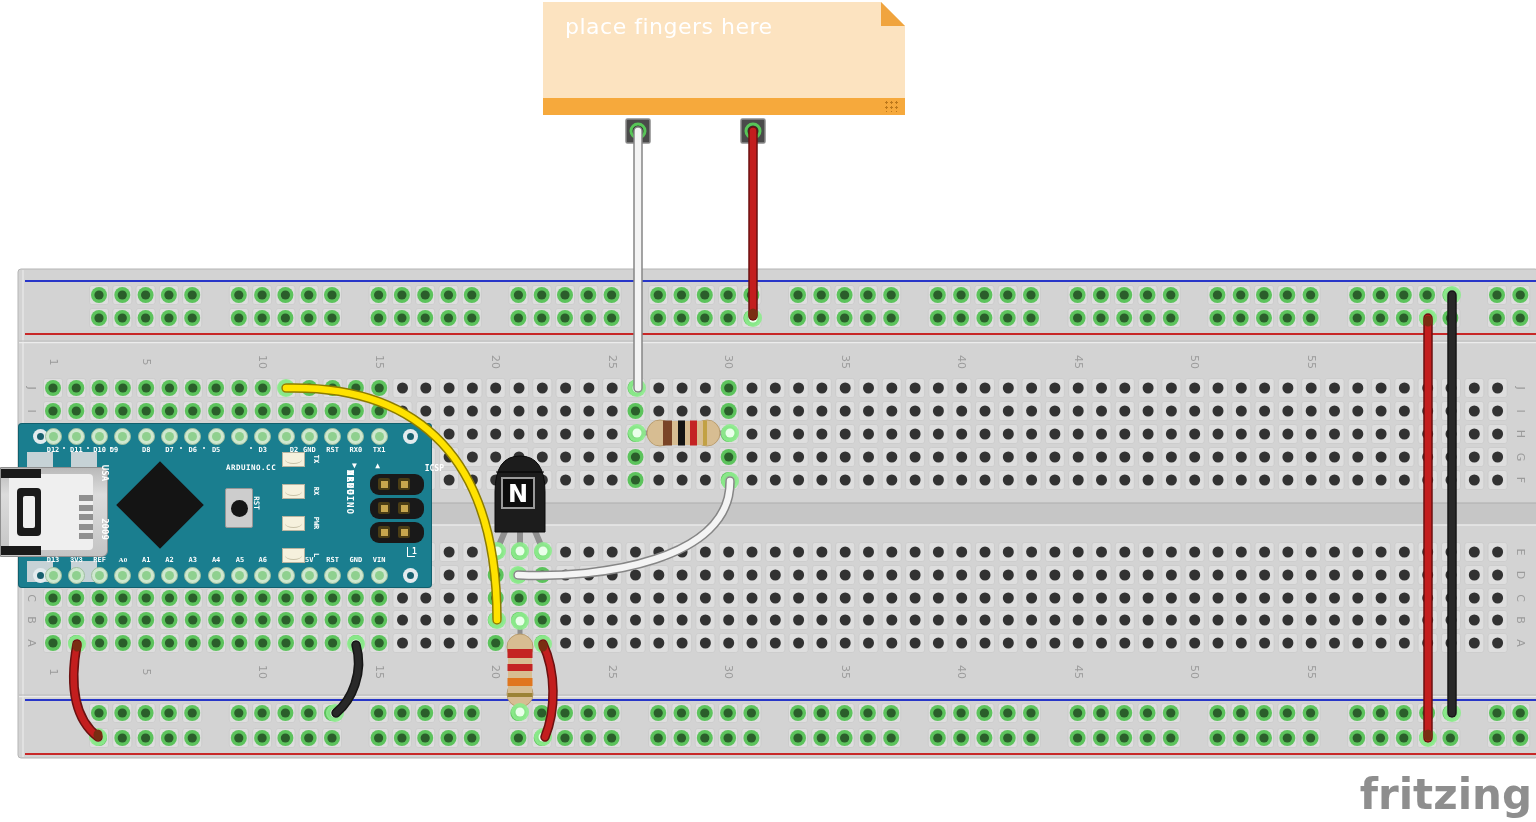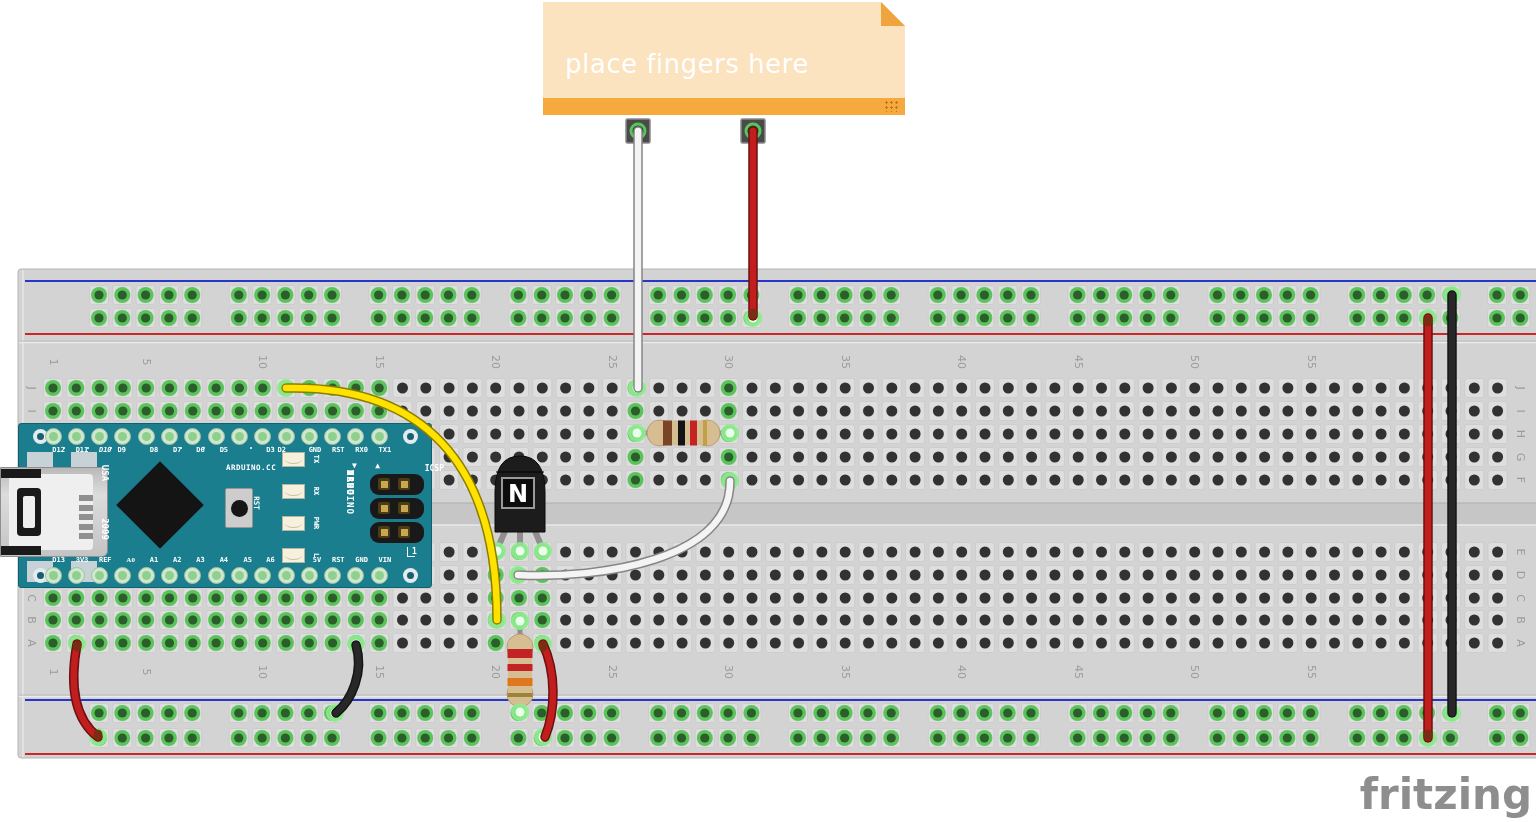--- a/index.html
+++ b/index.html
@@ -7,21 +7,21 @@
   .scene{position:relative;width:1536px;height:822px;overflow:hidden;background:#fff;}
   svg{position:absolute;left:0;top:0;}
   #board-svg{z-index:1;}
   #overlay-svg{z-index:3;}
 
   
   .arduino{position:absolute;left:18px;top:423px;width:414px;height:165px;border-radius:4px;z-index:2;
            box-shadow:0 0 0 1px rgba(0,40,50,.35) inset;}
   .arduino *{position:absolute;box-sizing:border-box;}
   .silk{color:#fff;font:bold 7.5px "DejaVu Sans Mono",monospace;white-space:nowrap;}
-  .pinlabel{width:24px;text-align:right;font-size:7px;}
+  .pinlabel{width:24px;text-align:center;font-size:7px;}
   .pwm-dot{width:2px;height:2px;background:#fff;border-radius:50%;}
   .pin{width:17px;height:17px;border-radius:50%;background:#cfe8cf;border:1px solid #9fbf9f;}
   .pin span{position:absolute;left:3px;top:3px;width:9px;height:9px;border-radius:50%;background:#8fd08f;}
   .mhole{width:15px;height:15px;border-radius:50%;background:#e3ebee;}
   .mhole span{position:absolute;left:4px;top:4px;width:7px;height:7px;border-radius:50%;background:#19606e;}
   .pad{width:26px;height:21px;background:#c6d2d6;}
   .rot{display:flex;align-items:center;justify-content:center;transform:rotate(90deg);}
   .led{width:23px;height:15px;background:#f6f1dd;border:1px solid #b9b4a0;}
   .led i{position:absolute;left:2px;top:2px;width:17px;height:9px;border-bottom:1px solid #c9c2a8;border-radius:50%;}
   .rstbtn{width:28px;height:40px;background:#cdcdcd;border:1px solid #969696;border-radius:2px;}
@@ -29,21 +29,21 @@
   .icspbar{width:54px;height:21px;background:#191919;border-radius:9px;}
   .goldpin{width:12px;height:12px;background:#4a3d15;border-radius:2px;}
   .goldpin span{position:absolute;left:2.5px;top:2.5px;width:7px;height:7px;background:#c8a74e;}
   .model{width:80px;height:42px;text-align:center;font:bold 9px "DejaVu Sans Mono",monospace;line-height:13px;color:#fff;letter-spacing:1px;transform:rotate(90deg);}
   .usb{left:-18px;top:44px;width:108px;height:90px;background:linear-gradient(#b9b9b9,#dcdcdc 30%,#c4c4c4);border:1px solid #8f8f8f;border-radius:0 6px 6px 0;}
   .usb *{position:absolute;}
 
   
   .note{position:absolute;left:543px;top:2px;width:362px;height:113px;z-index:4;}
   .note-body{position:absolute;inset:0;clip-path:polygon(0 0,calc(100% - 24px) 0,100% 24px,100% 100%,0 100%);}
-  .note-text{position:absolute;left:22px;top:12px;font-size:26px;letter-spacing:.5px;color:rgba(255,255,255,.93);margin-top:35px;}
+  .note-text{position:absolute;left:22px;top:12px;font-size:22px;letter-spacing:.5px;color:rgba(255,255,255,.93);}
   .note-bar{position:absolute;left:0;bottom:0;width:100%;height:17px;}
   .note-fold{position:absolute;right:0;top:0;width:0;height:0;border-bottom:24px solid #f0a43e;border-right:24px solid transparent;}
   .note-grip{position:absolute;right:6px;bottom:3px;width:15px;height:12px;
      background:radial-gradient(circle,rgba(140,80,0,.55) 1.2px,transparent 1.4px);background-size:5px 5px;}
 
   
   .fritzing-logo{position:absolute;right:4px;top:770px;font:bold 42px "DejaVu Sans",sans-serif;color:#8e8e8e;letter-spacing:0;z-index:5;margin-left:34px;}
 </style>
 </head>
 <body>
@@ -3813,21 +3813,21 @@
       </div>
       <div class="silk pinlabel" style="left: 23px; top: 23px;">D12</div>
       <div class="pin" style="left: 49.8px; top: 4.5px;">
         <span></span>
       </div>
       <div class="silk pinlabel" style="left: 46.3px; top: 23px;">D11</div>
       <div class="pwm-dot" style="left: 45.3px; top: 24px;"></div>
       <div class="pin" style="left: 73.1px; top: 4.5px;">
         <span></span>
       </div>
-      <div class="silk pinlabel" style="left: 69.6px; top: 23px; font-style: italic;">D10</div>
+      <div class="silk pinlabel" style="left: 69.6px; top: 23px;">D10</div>
       <div class="pwm-dot" style="left: 68.6px; top: 24px;"></div>
       <div class="pin" style="left: 96.4px; top: 4.5px;">
         <span></span>
       </div>
       <div class="silk pinlabel" style="left: 84px; top: 23px;">D9</div>
       <div class="pwm-dot" style="left: 91.9px; top: 24px;"></div>
       <div class="pin" style="left: 119.7px; top: 4.5px;">
         <span></span>
       </div>
       <div class="silk pinlabel" style="left: 116.2px; top: 23px;">D8</div>
@@ -3850,21 +3850,21 @@
       </div>
       <div class="silk pinlabel" style="left: 209.4px; top: 23px; margin-top: 44px;">D4</div>
       <div class="pin" style="left: 236.2px; top: 4.5px;">
         <span></span>
       </div>
       <div class="silk pinlabel" style="left: 232.7px; top: 23px;">D3</div>
       <div class="pwm-dot" style="left: 231.7px; top: 24px;"></div>
       <div class="pin" style="left: 259.5px; top: 4.5px;">
         <span></span>
       </div>
-      <div class="silk pinlabel" style="left: 244px; top: 23px;">D2</div>
+      <div class="silk pinlabel" style="left: 264px; top: 23px;">D2</div>
       <div class="pin" style="left: 282.8px; top: 4.5px;">
         <span></span>
       </div>
       <div class="silk pinlabel" style="left: 279.3px; top: 23px;">GND</div>
       <div class="pin" style="left: 306.1px; top: 4.5px;">
         <span></span>
       </div>
       <div class="silk pinlabel" style="left: 302.6px; top: 23px;">RST</div>
       <div class="pin" style="left: 329.4px; top: 4.5px;">
         <span></span>

